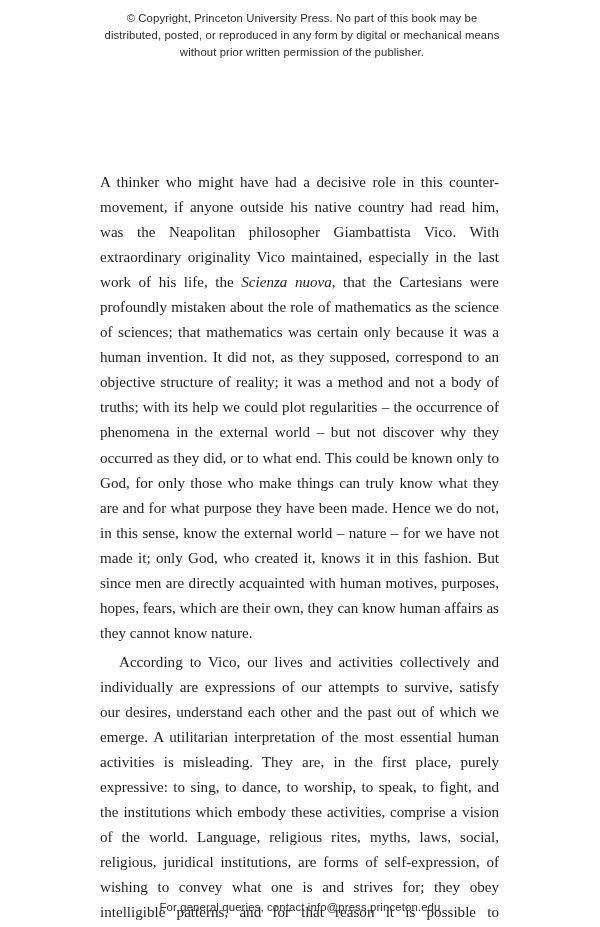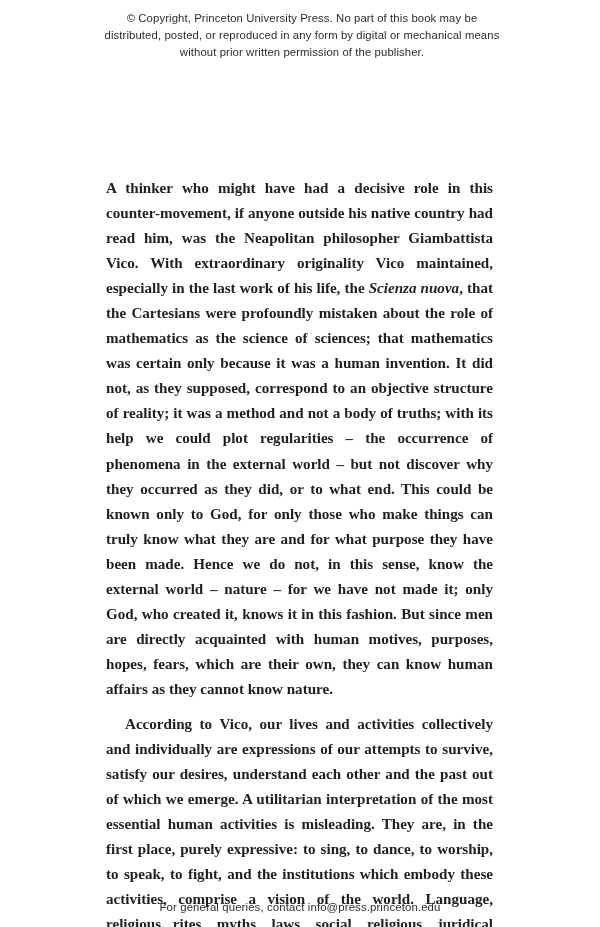--- a/index.html
+++ b/index.html
@@ -80,22 +80,21 @@
     top: 166px;
     width: 407px;
     font-size: 15.1px;
     line-height: 25.05px;
     text-align: justify;
     text-justify: inter-word;
     color: #1f1f1f;
     hyphens: none;
   }
   .body-text p {
-    margin: 10px;
-    font-weight: bold;
+    margin: 4px;
   }
   .body-text p.indent {
     text-indent: 19px;
   }
   .body-text i {
     font-style: italic;
   }
 
   
   .footer {

